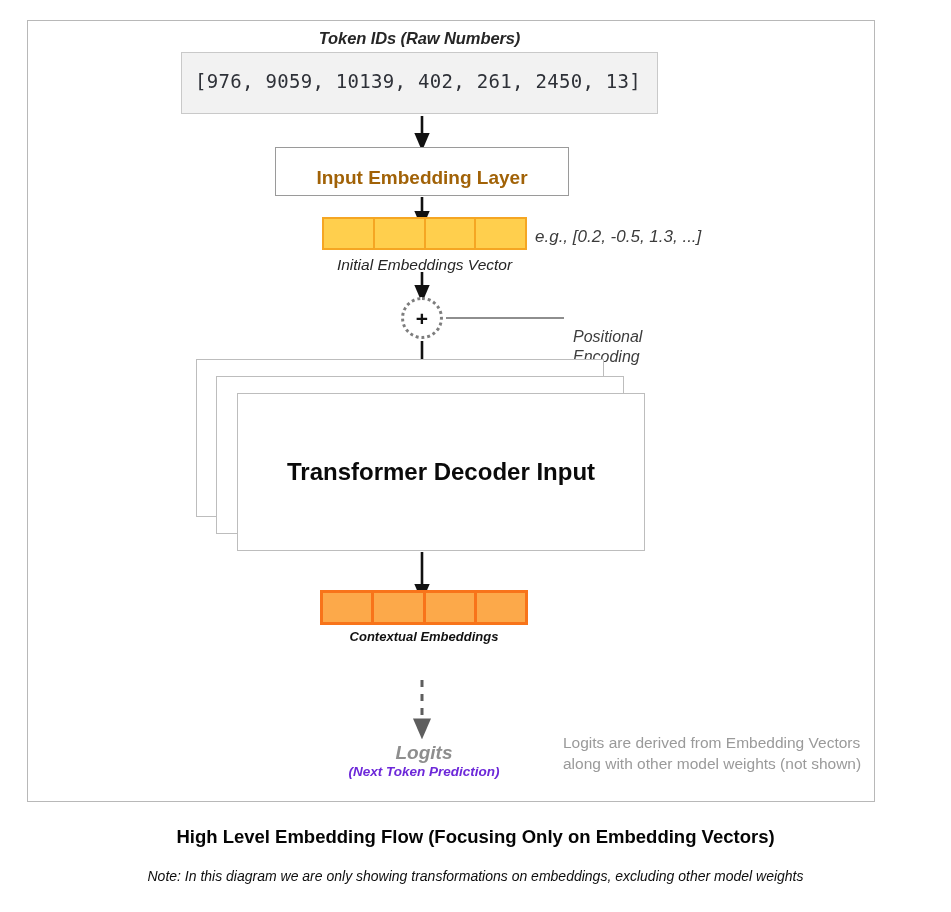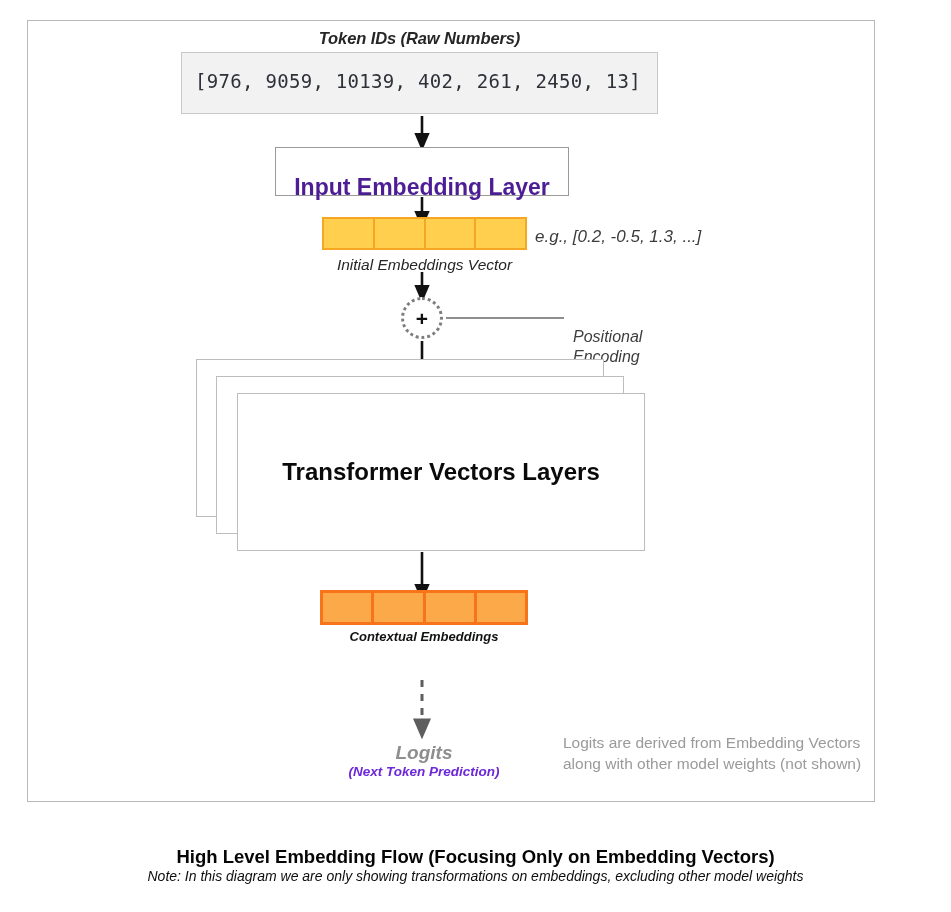--- a/index.html
+++ b/index.html
@@ -71,28 +71,28 @@
     left: 275px;
     top: 147px;
     width: 294px;
     height: 49px;
     border: 1px solid #9a9a9a;
     box-sizing: border-box;
     background: #ffffff;
   }
   #input-embedding-label {
     position: absolute;
-    left: 0; top: 16px;
+    left: 0; top: 6px;
     width: 100%; height: 100%;
     display: flex;
     align-items: center;
     justify-content: center;
-    font-size: 23px;
-    font-weight: bold;
-    color: #4c1d95;
+    font-size: 19px;
+    font-weight: bold;
+    color: #a16207;
   }
 
   
   .vector-row {
     display: flex;
     box-sizing: border-box;
   }
   #initial-embeddings-vector {
     left: 322px;
     top: 217px;
@@ -245,21 +245,21 @@
     top: 733px;
     font-size: 15.5px;
     color: #9a9a9a;
     line-height: 1.35;
     white-space: pre-line;
   }
 
   
   #diagram-caption {
     left: 0;
-    top: 846px;
+    top: 826px;
     width: 951px;
     text-align: center;
     font-size: 18.5px;
     font-weight: bold;
     color: #050505;
   }
   #diagram-note {
     left: 0;
     top: 868px;
     width: 951px;
@@ -324,21 +324,21 @@
   </div>
   <div class="abs" id="positional-encoding-line"></div>
   <div class="abs" id="positional-encoding-label">
     <div>Positional</div>
     <div>Encoding</div>
   </div>
 
   <div class="abs decoder-card" id="decoder-card-back"></div>
   <div class="abs decoder-card" id="decoder-card-mid"></div>
   <div class="abs decoder-card" id="decoder-card-front">
-    <div id="decoder-title">Transformer Vectors Layers</div>
+    <div id="decoder-title">Transformer Decoder Input</div>
   </div>
 
   <div class="abs vector-row" id="contextual-embeddings-vector">
     <div class="cell"></div>
     <div class="cell"></div>
     <div class="cell"></div>
     <div class="cell"></div>
   </div>
   <div class="abs" id="contextual-embeddings-label">Contextual Embeddings</div>
 

